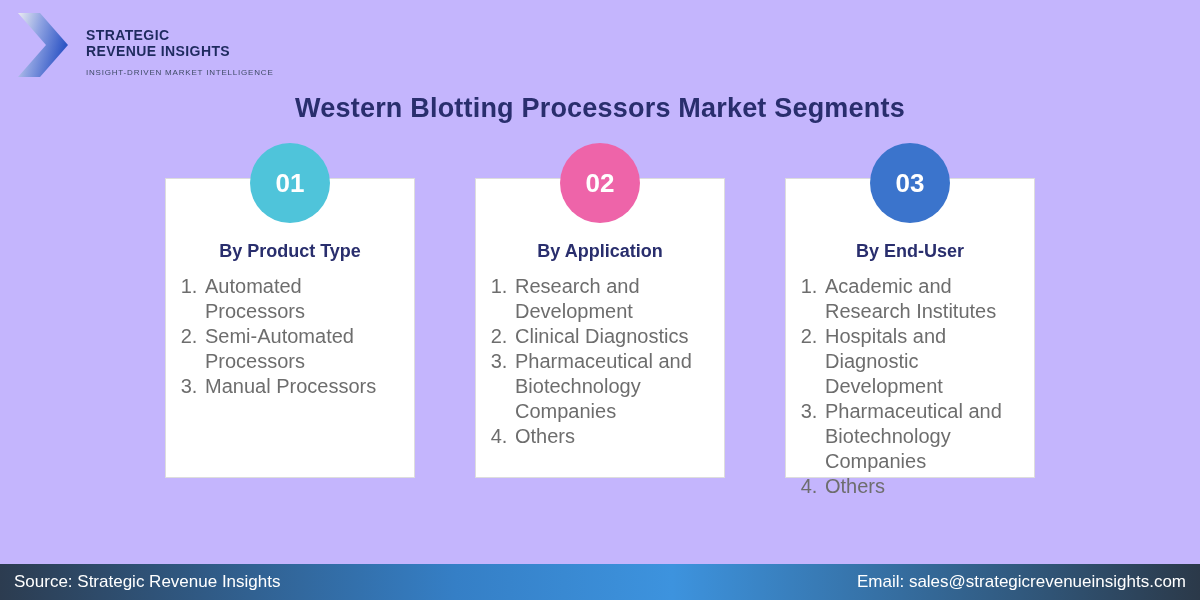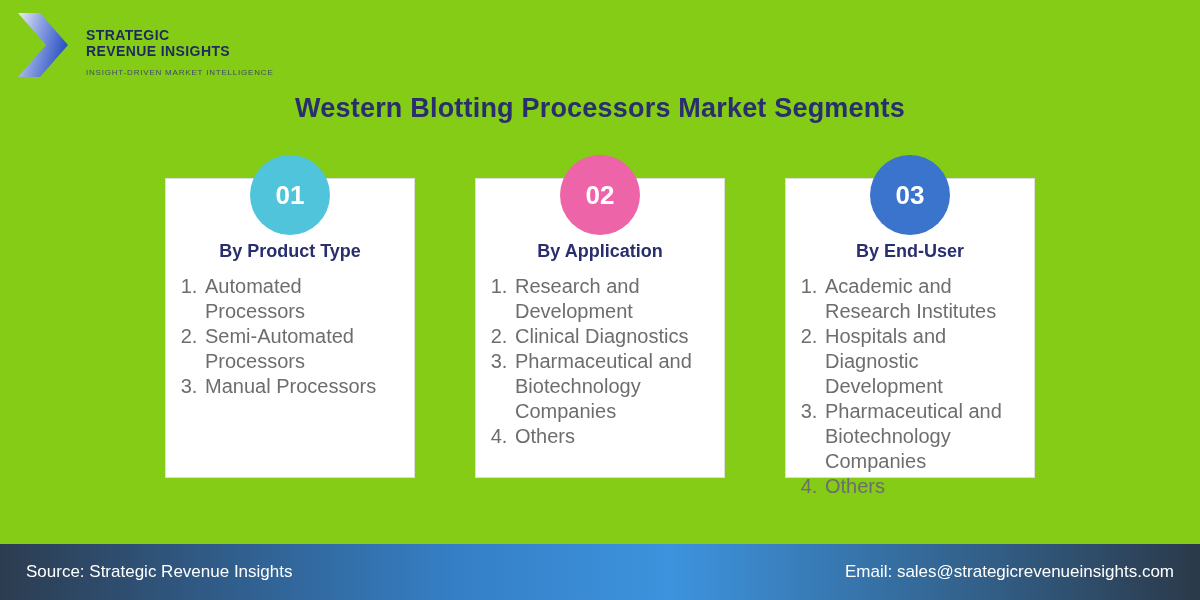--- a/index.html
+++ b/index.html
@@ -3,21 +3,21 @@
 <meta charset="utf-8">
 <style>
   * { margin: 0; padding: 0; box-sizing: border-box; }
   html, body { width: 1200px; height: 600px; }
   body {
     font-family: "Liberation Sans", sans-serif;
     background: #ffffff;
     position: relative;
     overflow: hidden;
   }
-  .page { position: relative; width: 1200px; height: 600px; background: #84cc16; }
+  .page { position: relative; width: 1200px; height: 600px; background: #c4b5fd; }
 
   
   .logo { position: absolute; top: 13px; left: 18px; display: flex; align-items: flex-start; }
   .logo-mark { width: 50px; height: 64px; display: block; }
   .logo-text { margin-left: 18px; padding-top: 14px; }
   .logo-name {
     font-size: 14px; font-weight: bold; color: #1E2A5E;
     line-height: 16px; letter-spacing: 0.4px;
   }
   .logo-tagline {
@@ -35,21 +35,21 @@
   
   .cards {
     position: absolute; top: 178px; left: 0; width: 100%;
     display: flex; justify-content: center; gap: 60px;
   }
   .card {
     position: relative; width: 250px; height: 300px;
     background: #fff; border: 1px solid #DDDDDD;
   }
   .badge {
-    position: absolute; top: 16px; left: 50%;
+    position: absolute; top: 4px; left: 50%;
     transform: translate(-50%, -50%);
     width: 80px; height: 80px; border-radius: 50%;
     display: flex; align-items: center; justify-content: center;
     color: #ffffff; font-size: 26px; font-weight: bold;
   }
   .card-heading {
     margin-top: 58px; text-align: center;
     font-size: 18px; font-weight: bold; color: #292E6D;
     line-height: 28px;
   }
@@ -57,24 +57,24 @@
     margin: 9px 0 0 0; padding-left: 37px; padding-right: 18px;
     list-style: decimal outside;
   }
   .card-list li {
     font-size: 20px; line-height: 25px; color: #6D6D6D;
     padding-left: 2px;
   }
 
   
   .footer {
-    position: absolute; bottom: 0; left: 0; width: 100%; height: 56px;
+    position: absolute; bottom: 0; left: 0; width: 100%; height: 36px;
     background: linear-gradient(90deg, #2C3C50 0%, #357FC6 38%, #3D93DE 56%, #31597E 85%, #2B3949 100%);
     display: flex; align-items: center; justify-content: space-between;
-    padding: 0 26px; color: #ffffff; font-size: 17px;
+    padding: 0 14px; color: #ffffff; font-size: 17px;
   }
 </style>
 </head>
 <body>
 
 <div class="page">
 
   <div class="logo">
     <svg class="logo-mark" viewBox="0 0 50 64" aria-hidden="true">
       <defs>

